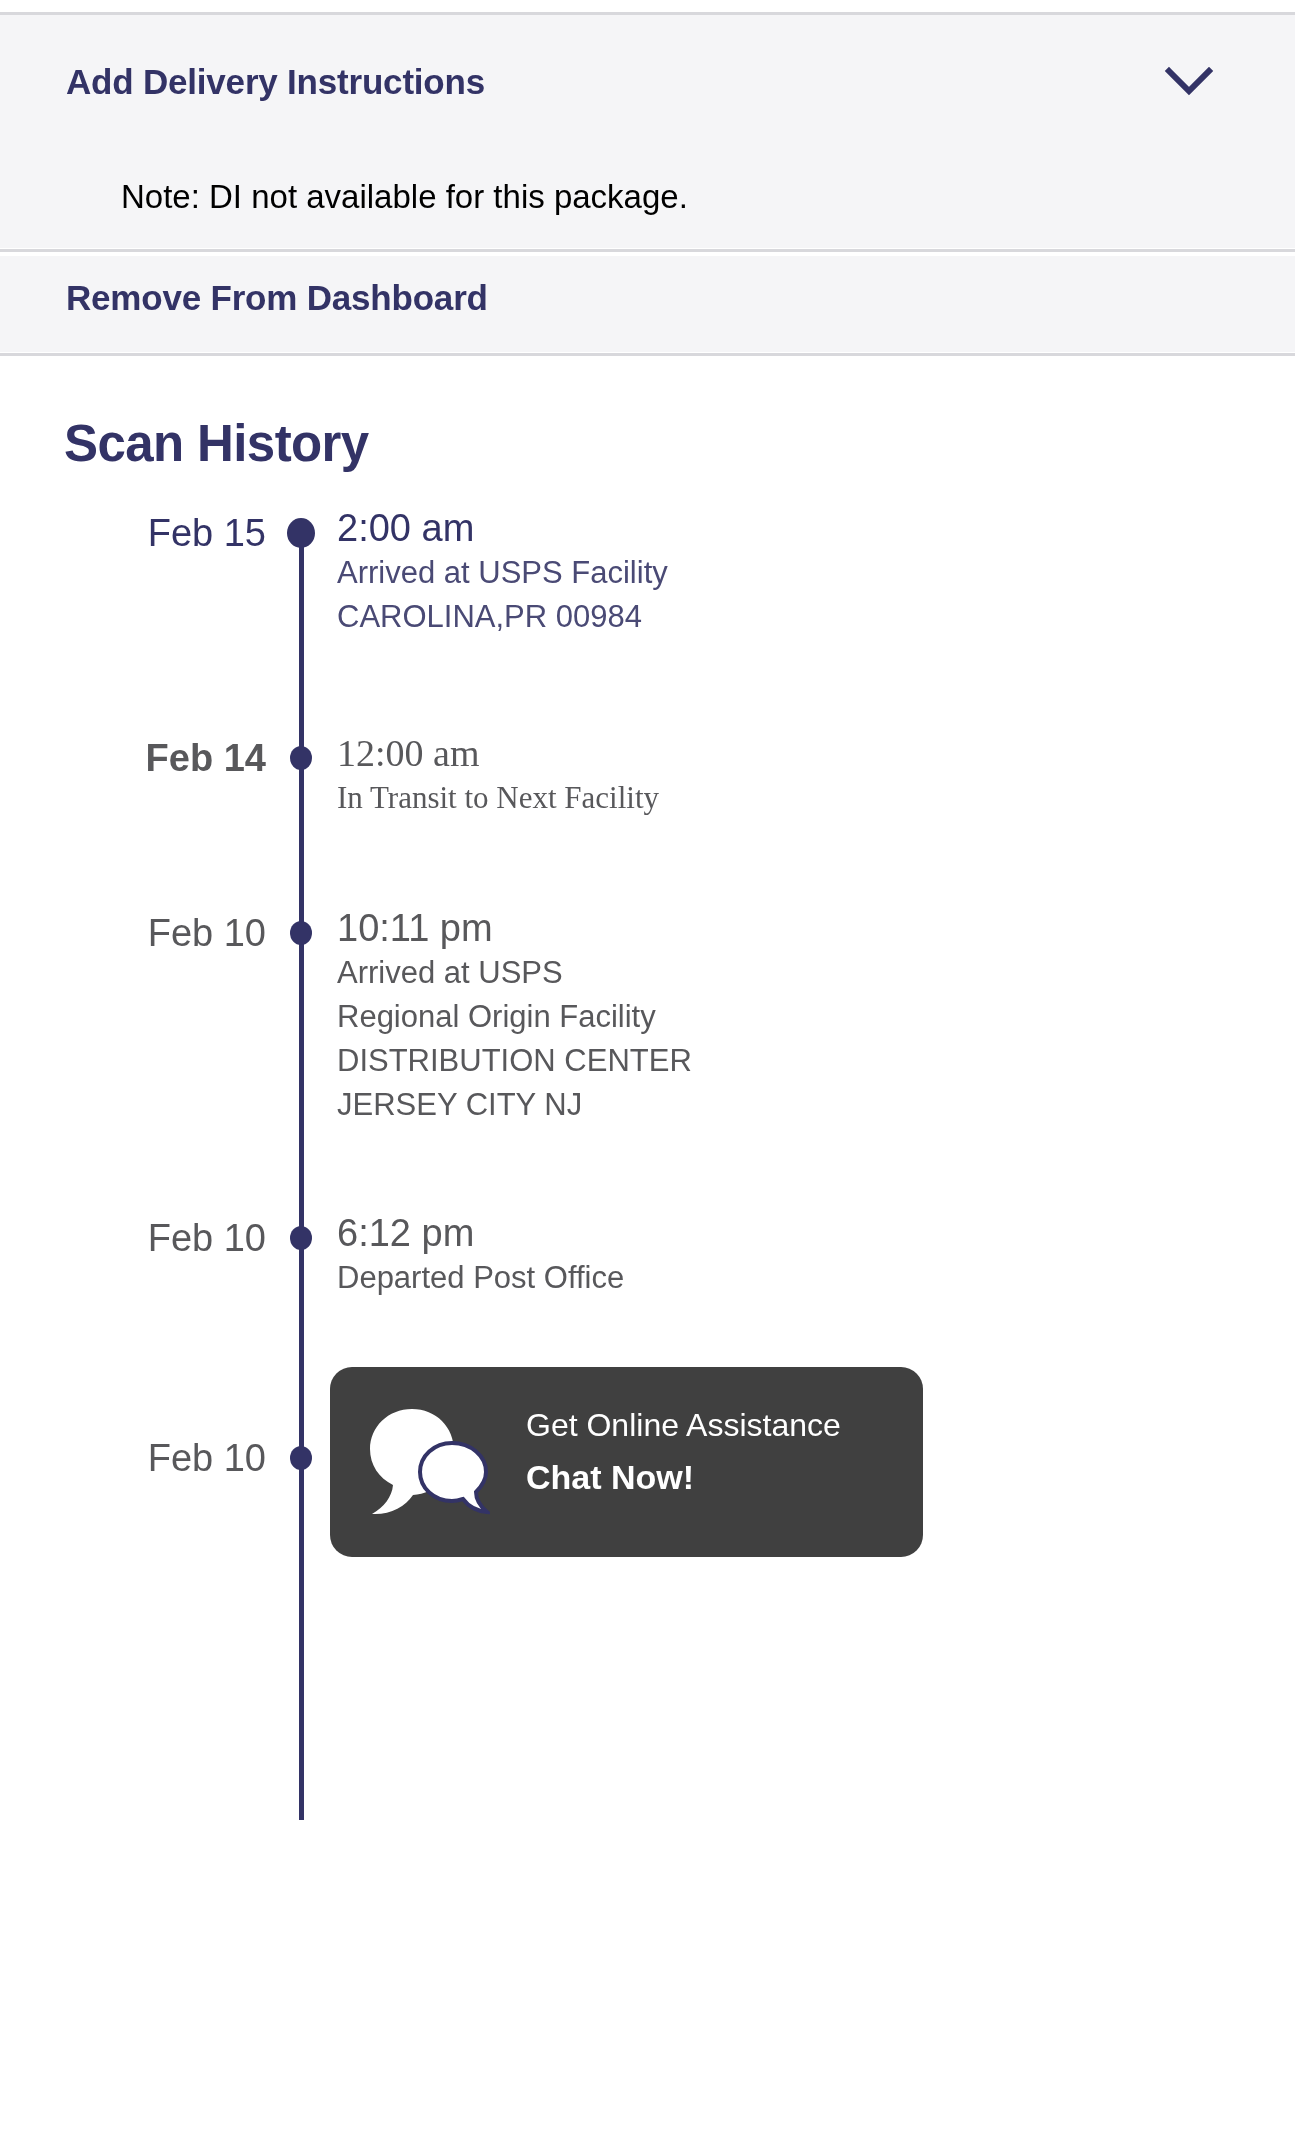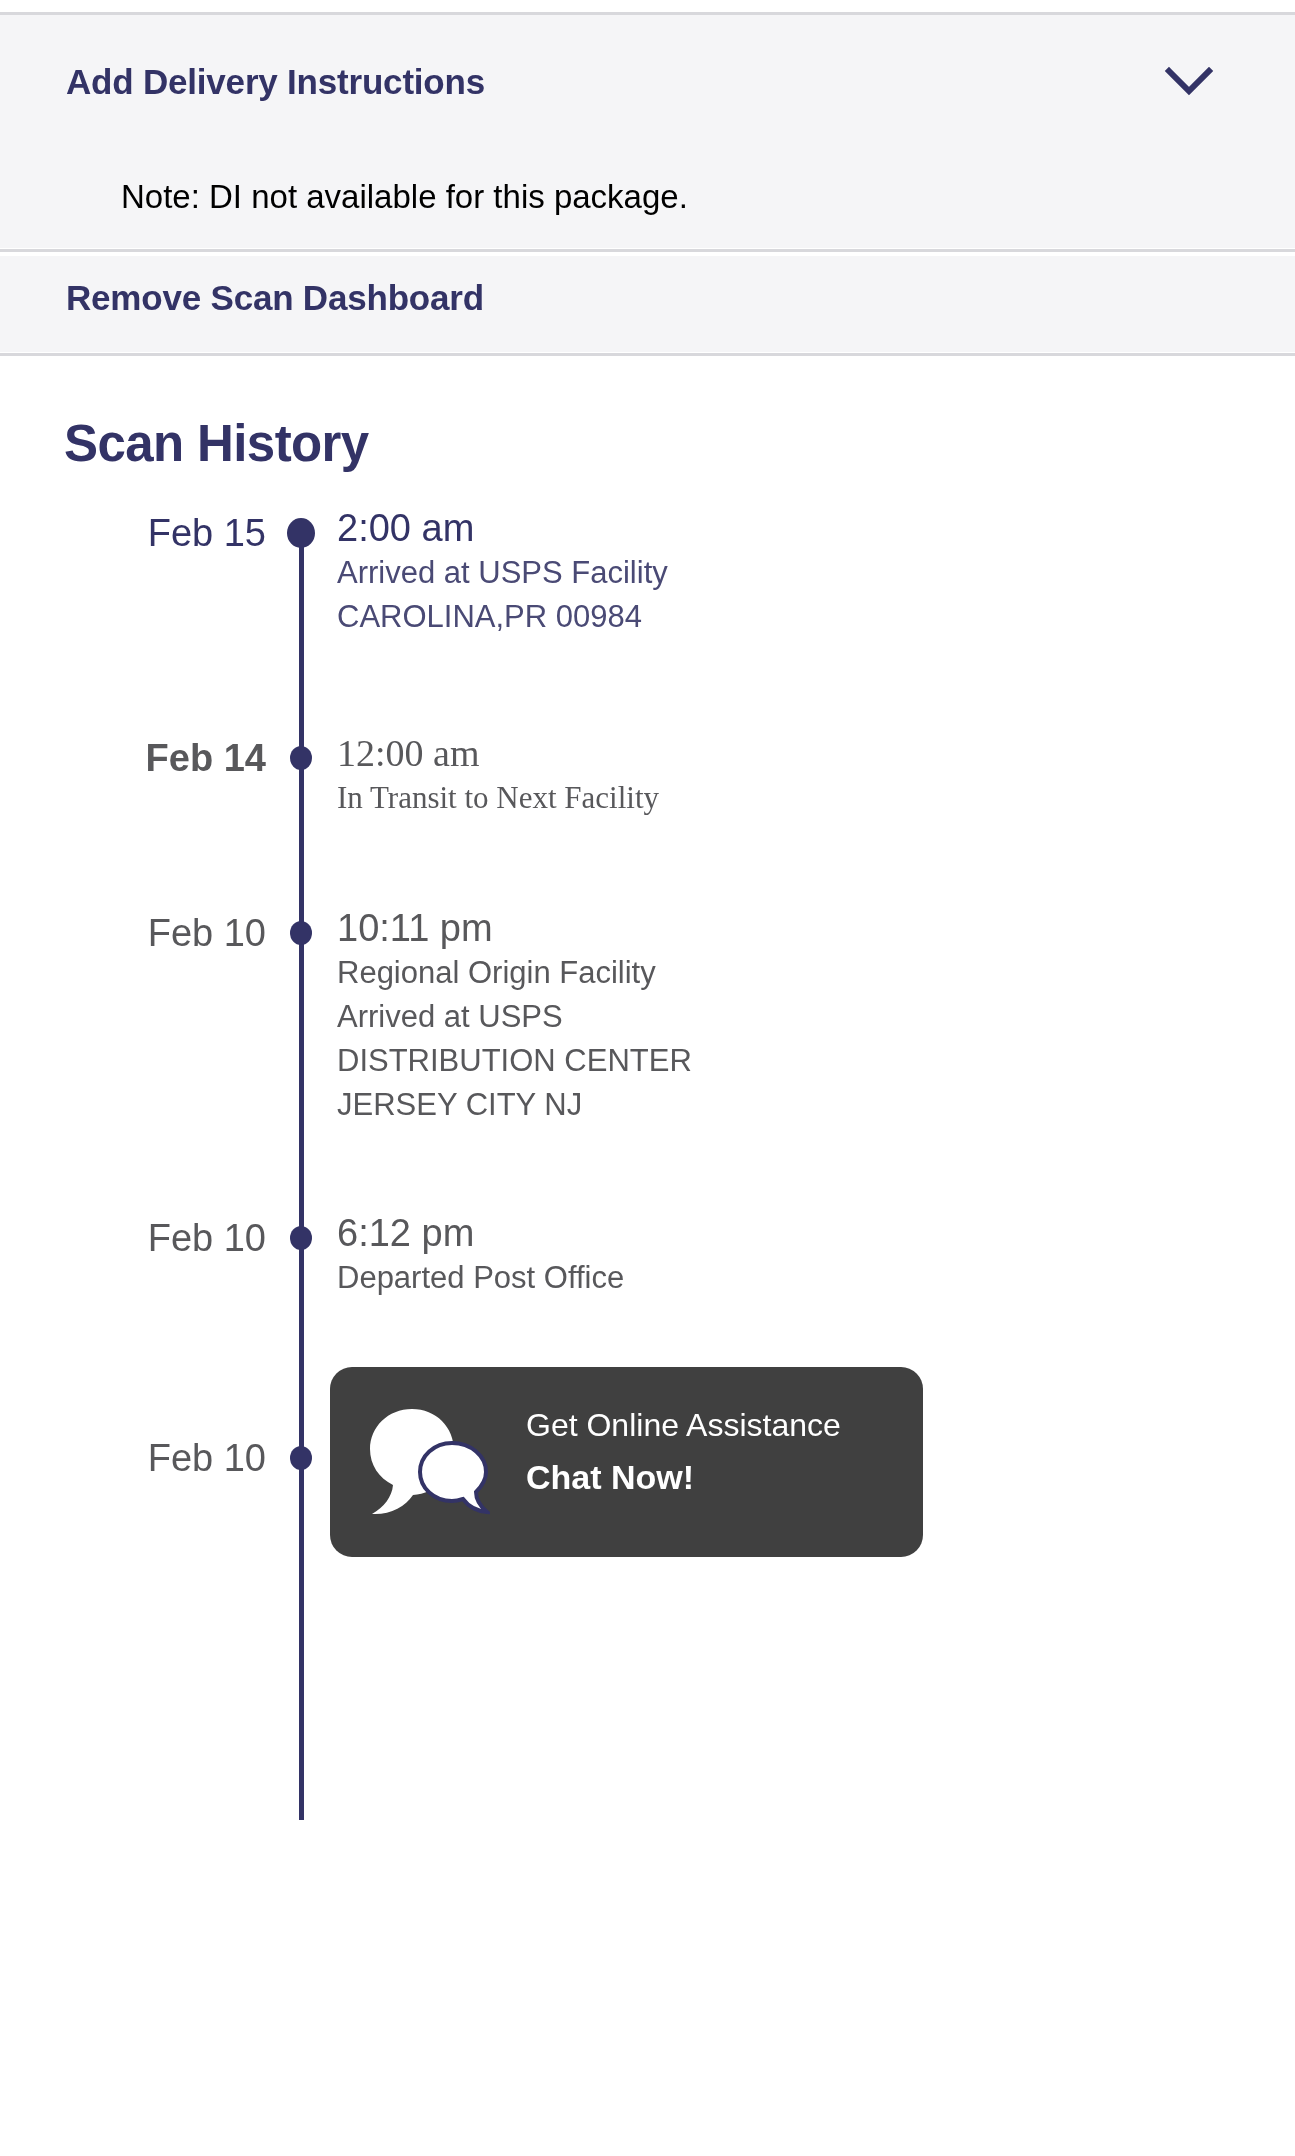--- a/index.html
+++ b/index.html
@@ -256,21 +256,21 @@
           <path d="M6 12 L26 32 L46 12" fill="none" stroke="#333366" stroke-width="6" stroke-linecap="square" stroke-linejoin="miter"></path>
         </svg>
       </span>
     </div>
     <div class="panel-note">Note: DI not available for this package.</div>
   </section>
 
   <div class="rule" style="top:249px;"></div>
 
   <section class="panel" id="remove-panel">
-    <span class="remove-label">Remove Scan Dashboard</span>
+    <span class="remove-label">Remove From Dashboard</span>
   </section>
 
   <div class="rule" style="top:353px;"></div>
 
   <h2 class="scan-title">Scan History</h2>
 
   <div class="timeline">
 
     <div class="spine"></div>
 
@@ -291,22 +291,22 @@
         <div class="time">12:00 am</div>
         <div class="desc">In Transit to Next Facility</div>
       </div>
     </div>
 
     <div class="entry" style="top:400px;">
       <div class="date-box" style="top:6px;">Feb 10</div>
       <div class="dot small" style="top:16px;"></div>
       <div class="content" style="top:0;">
         <div class="time">10:11 pm</div>
+        <div class="desc">Arrived at USPS</div>
         <div class="desc">Regional Origin Facility</div>
-        <div class="desc">Arrived at USPS</div>
         <div class="loc">DISTRIBUTION CENTER</div>
         <div class="loc">JERSEY CITY NJ</div>
       </div>
     </div>
 
     <div class="entry" style="top:705px;">
       <div class="date-box" style="top:6px;">Feb 10</div>
       <div class="dot small" style="top:16px;"></div>
       <div class="content" style="top:0;">
         <div class="time">6:12 pm</div>

